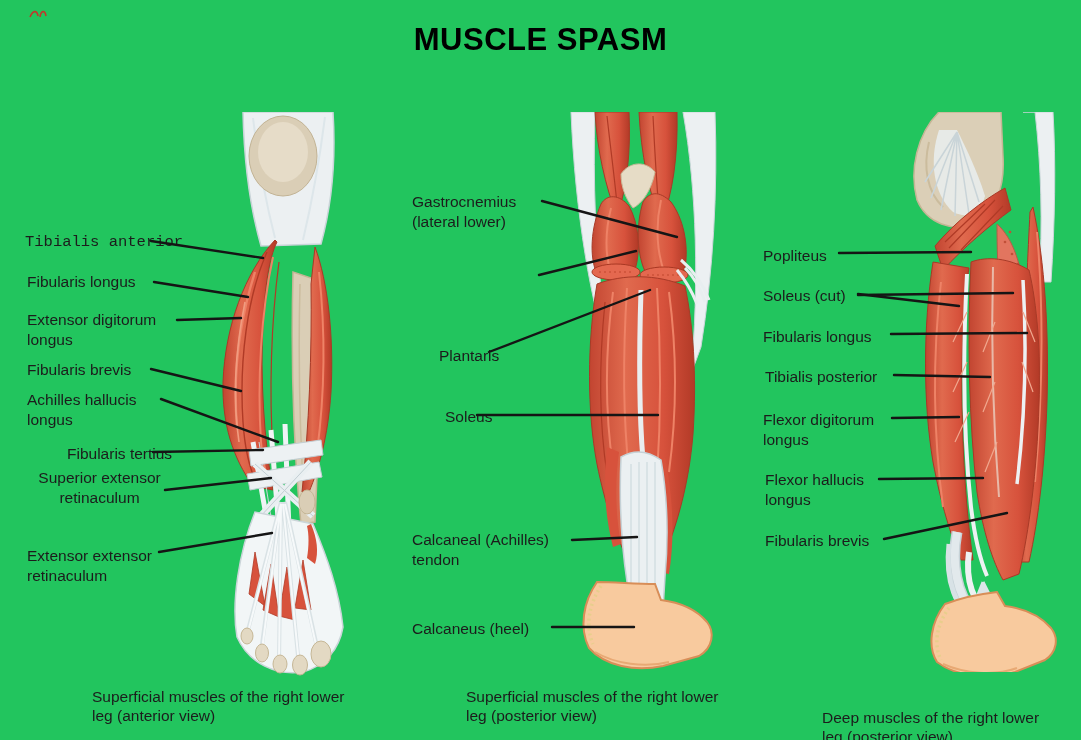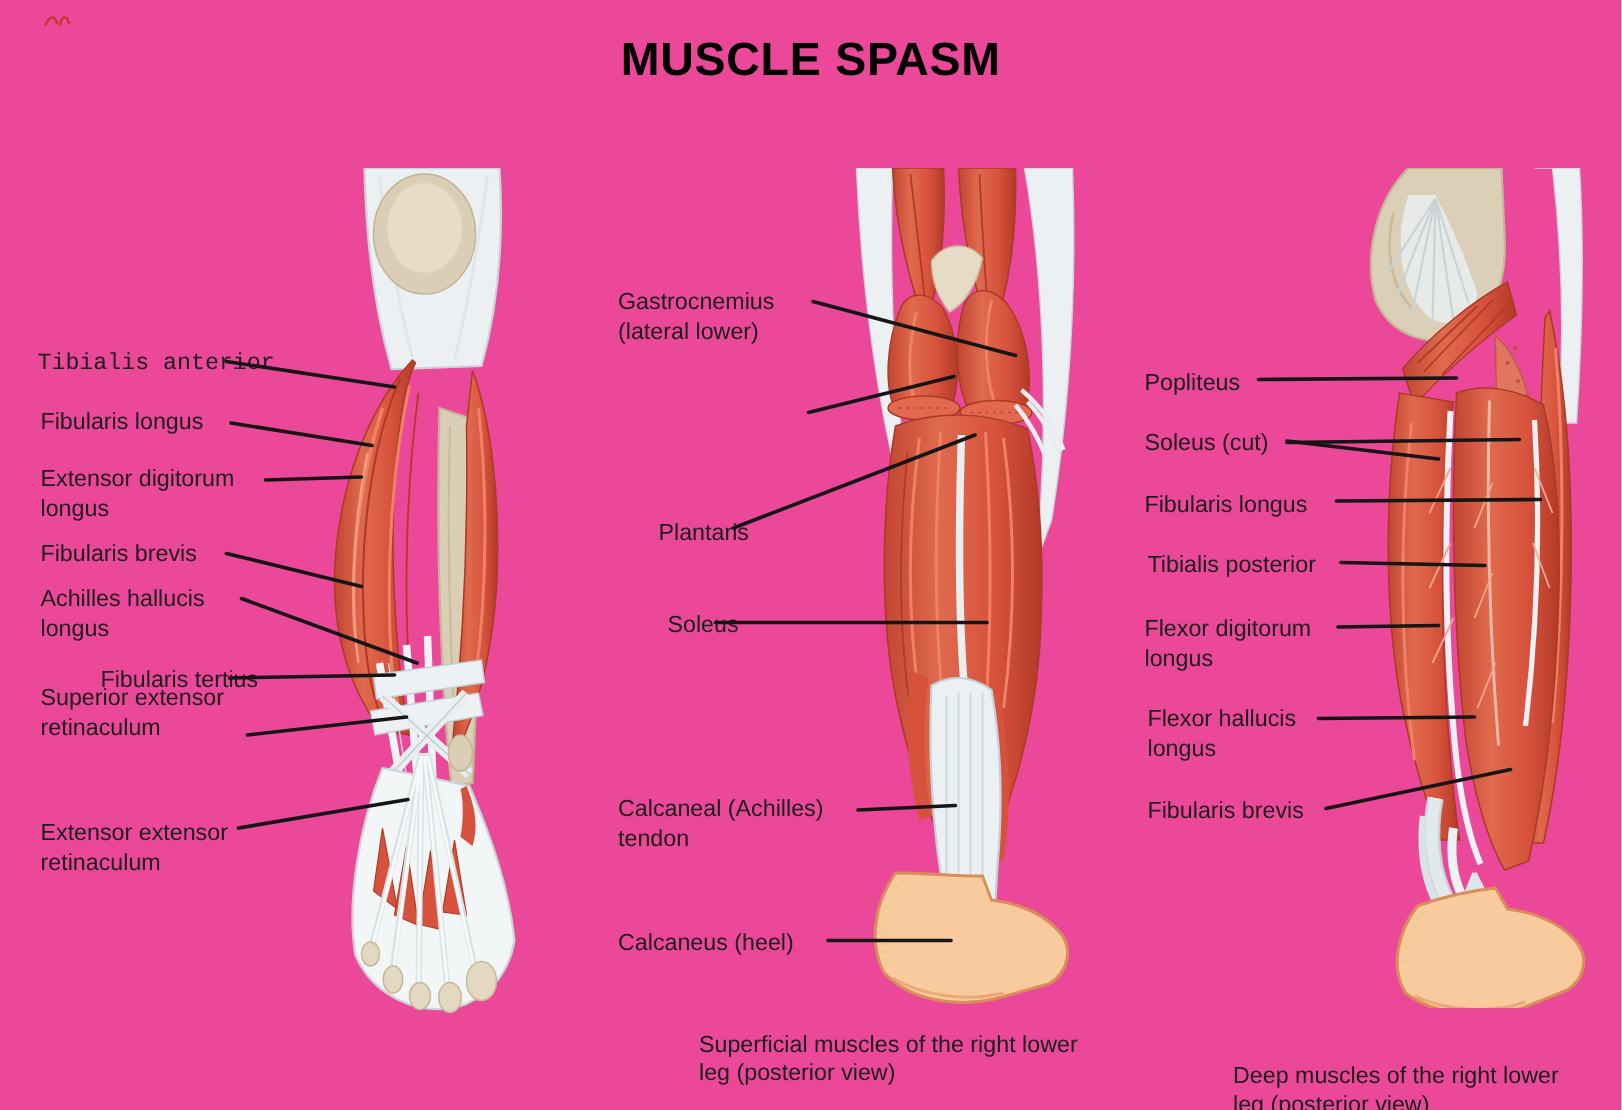--- a/index.html
+++ b/index.html
@@ -1,18 +1,18 @@
 <!DOCTYPE html>
 <html><head>
 <meta charset="utf-8">
 <title>Muscle Spasm Diagram</title>
 <style>
   html,body{margin:0;padding:0;background:#fff;}
   .canvas{
-    position:relative;width:1081px;height:740px;background:#ec4899;overflow:hidden;
+    position:relative;width:1081px;height:740px;background:#22c55e;overflow:hidden;
     font-family:"Liberation Sans","DejaVu Sans",sans-serif;color:#1e1e1e;
   }
   .title{
     position:absolute;top:22px;left:0;width:1081px;text-align:center;
     font-size:31px;font-weight:700;letter-spacing:.5px;color:#000;margin:0;
   }
   .fig{position:absolute;}
   .overlay{position:absolute;left:0;top:0;pointer-events:none;z-index:30;}
   .lbl{
     position:absolute;font-size:15.5px;line-height:19.5px;color:#1c1c1c;z-index:20;
@@ -222,33 +222,34 @@
     <line x1="879" y1="479" x2="983" y2="478"></line>
     <line x1="884" y1="539" x2="1007" y2="513"></line>
   </svg>
 
   <div class="lbl nowrap" style="left:25px;top:233px;font-family:Liberation Mono, monospace;">Tibialis anterior</div>
   <div class="lbl nowrap" style="left:27px;top:272px;">Fibularis longus</div>
   <div class="lbl" style="left:27px;top:310px;width:150px;">Extensor digitorum longus</div>
   <div class="lbl nowrap" style="left:27px;top:360px;">Fibularis brevis</div>
   <div class="lbl" style="left:27px;top:390px;width:140px;">Achilles hallucis longus</div>
   <div class="lbl nowrap" style="left:27px;top:444px;margin-left:40px;">Fibularis tertius</div>
-  <div class="lbl" style="left:27px;top:456px;width:145px;">Superior extensor retinaculum</div>
+  <div class="lbl" style="left:27px;top:468px;width:145px;text-align:center;">Superior extensor retinaculum</div>
   <div class="lbl" style="left:27px;top:546px;width:145px;">Extensor extensor retinaculum</div>
 
   <div class="lbl" style="left:412px;top:192px;width:150px;">Gastrocnemius (lateral lower)</div>
   <div class="lbl nowrap" style="left:413px;top:346px;margin-left:26px;">Plantaris</div>
   <div class="lbl nowrap" style="left:428px;top:407px;margin-left:17px;">Soleus</div>
   <div class="lbl" style="left:412px;top:530px;width:160px;">Calcaneal (Achilles) tendon</div>
   <div class="lbl nowrap" style="left:412px;top:619px;">Calcaneus (heel)</div>
 
   <div class="lbl nowrap" style="left:763px;top:246px;">Popliteus</div>
   <div class="lbl nowrap" style="left:763px;top:286px;">Soleus (cut)</div>
   <div class="lbl nowrap" style="left:763px;top:327px;">Fibularis longus</div>
   <div class="lbl nowrap" style="left:765px;top:367px;">Tibialis posterior</div>
   <div class="lbl" style="left:763px;top:410px;width:155px;">Flexor digitorum longus</div>
   <div class="lbl" style="left:765px;top:470px;width:140px;">Flexor hallucis longus</div>
   <div class="lbl nowrap" style="left:765px;top:531px;">Fibularis brevis</div>
 
+  <div class="caption" style="left:92px;top:687px;width:260px;">Superficial muscles of the right lower leg (anterior view)</div>
   <div class="caption" style="left:466px;top:687px;width:260px;">Superficial muscles of the right lower leg (posterior view)</div>
   <div class="caption" style="left:822px;top:708px;width:240px;">Deep muscles of the right lower leg (posterior view)</div>
 
 </div>
 
 </body></html>

